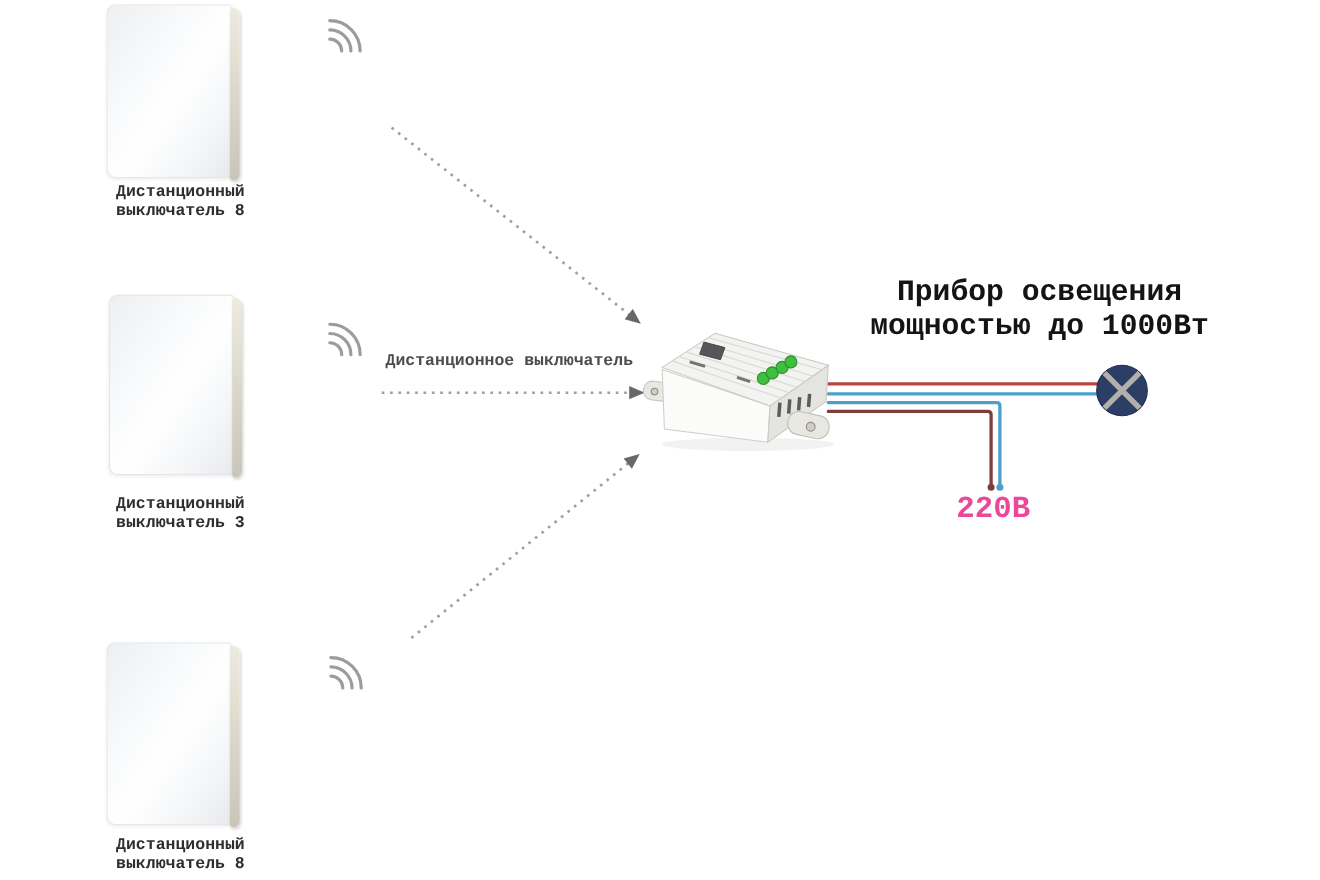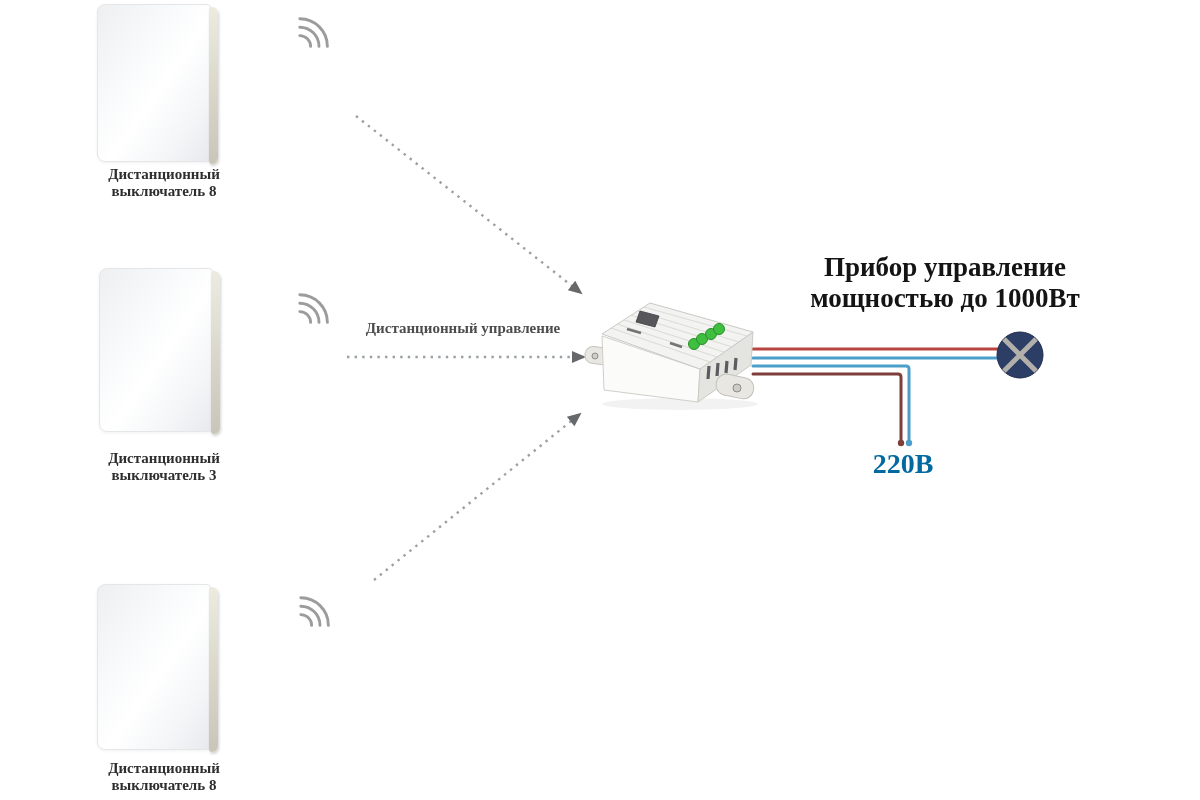--- a/index.html
+++ b/index.html
@@ -1,18 +1,18 @@
 <!DOCTYPE html>
 <html><head>
 <meta charset="utf-8">
 <style>
   html,body{margin:0;padding:0;background:#fff;}
   .stage{
     position:relative;width:1200px;height:800px;background:#ffffff;overflow:hidden;
-    font-family:Liberation Serif, serif;
+    font-family:Liberation Mono, monospace;
   }
   svg.overlay{position:absolute;left:0;top:0;width:1200px;height:800px;}
 
   
   .switch{position:absolute;width:121px;}
   .switch-face{
     position:absolute;left:0;top:0;bottom:0;right:7px;
     border-radius:8px 4px 4px 8px;
     background:linear-gradient(125deg,#edeff1 0%,#fafbfc 38%,#ffffff 55%,#f3f5f7 80%,#e7e9ec 100%);
     border:1px solid #e4e6e8;
@@ -31,21 +31,21 @@
   .ctrl-label{
     position:absolute;left:350px;top:320px;width:226px;text-align:center;
     font-size:15px;font-weight:bold;color:#4c4c4c;
   }
   .load-title{
     position:absolute;left:778px;top:252px;width:334px;text-align:center;
     font-size:27px;font-weight:bold;line-height:31px;color:#141414;
   }
   .voltage{
     position:absolute;left:853px;top:448px;width:100px;text-align:center;
-    font-size:28px;font-weight:bold;color:#0369a1;
+    font-size:28px;font-weight:bold;color:#ec4899;
   }
 </style>
 </head>
 <body>
 
 <div class="stage">
 
   <div class="switch" style="left:97px;top:4px;height:158px">
     <div class="switch-face"></div>
     <div class="switch-edge"></div>
@@ -66,23 +66,23 @@
 
   <div class="switch" style="left:97px;top:584px;height:166px">
     <div class="switch-face"></div>
     <div class="switch-edge"></div>
   </div>
   <div class="sw-label" style="left:79px;top:760px">
     <div>Дистанционный</div>
     <div>выключатель 8</div>
   </div>
 
-  <div class="ctrl-label">Дистанционный управление</div>
+  <div class="ctrl-label">Дистанционное выключатель</div>
   <div class="load-title">
-    <div>Прибор управление</div>
+    <div>Прибор освещения</div>
     <div>мощностью до 1000Вт</div>
   </div>
   <div class="voltage">220В</div>
 
   <svg class="overlay" viewBox="0 0 1200 800">
     <defs>
       <g id="wifi-arcs" fill="none" stroke-width="2.4" stroke-linecap="round">
         <path d="M4,23 A9,9 0 0 1 13,32"></path>
         <path d="M4,16 A16,16 0 0 1 20,32"></path>
         <path d="M4,9 A23,23 0 0 1 27,32"></path>

